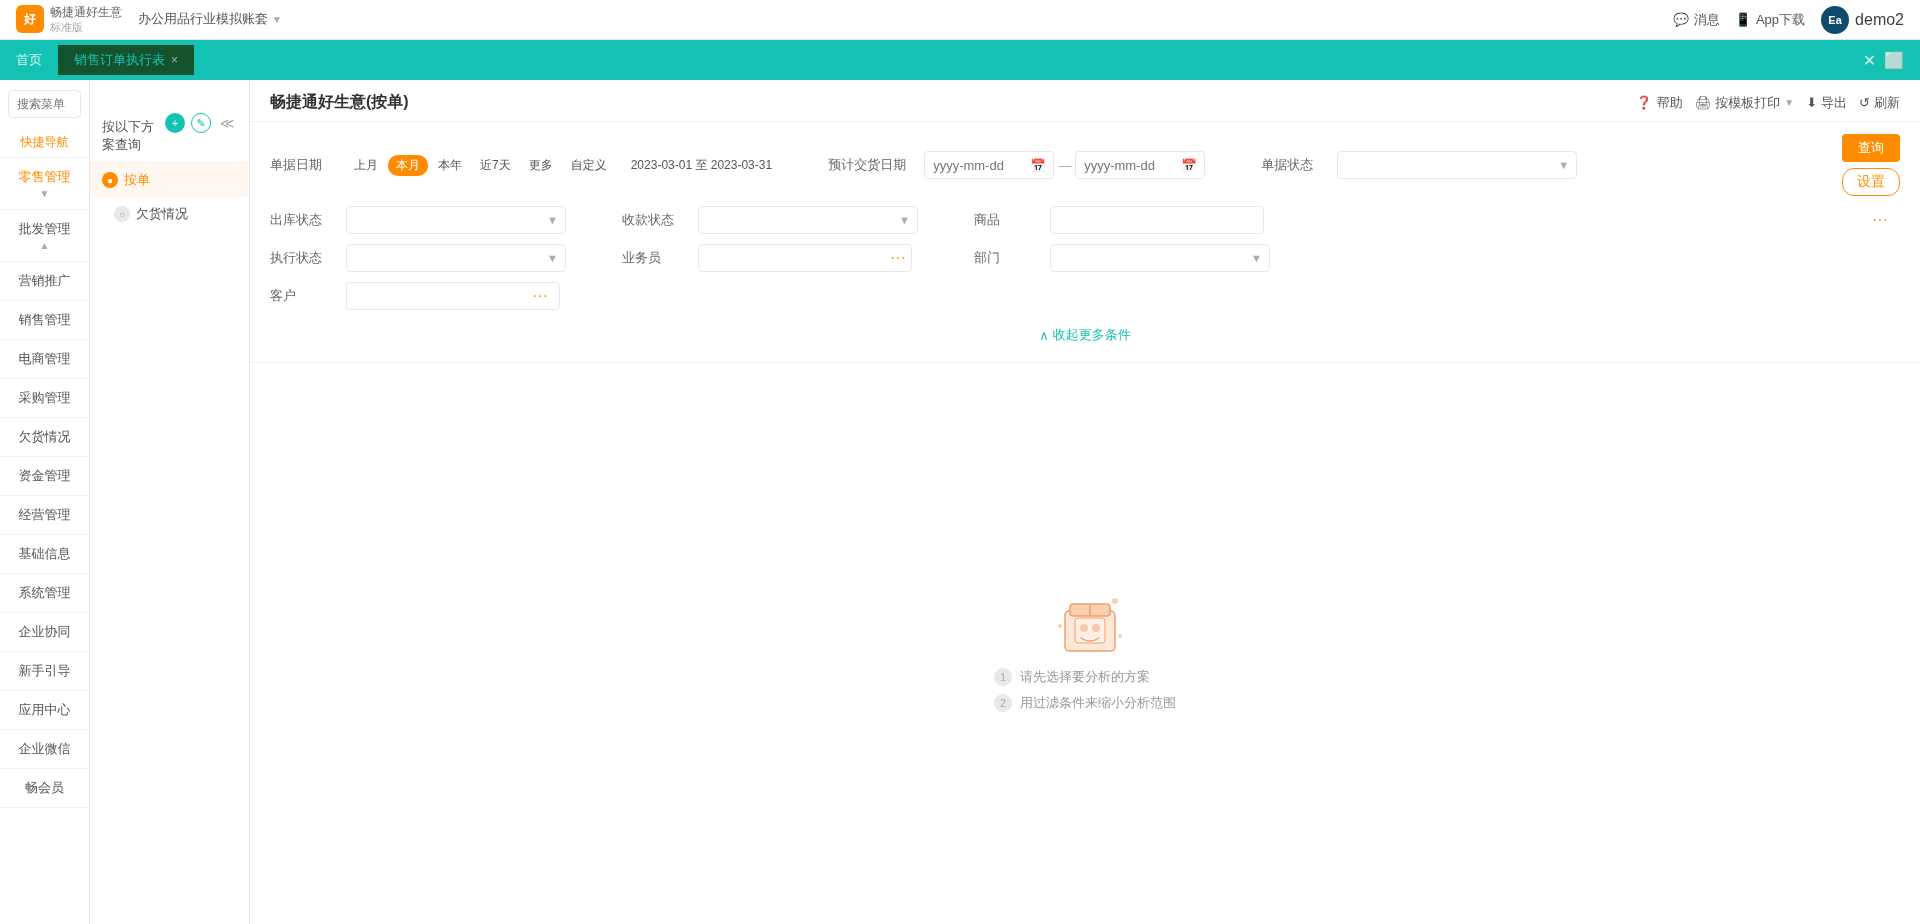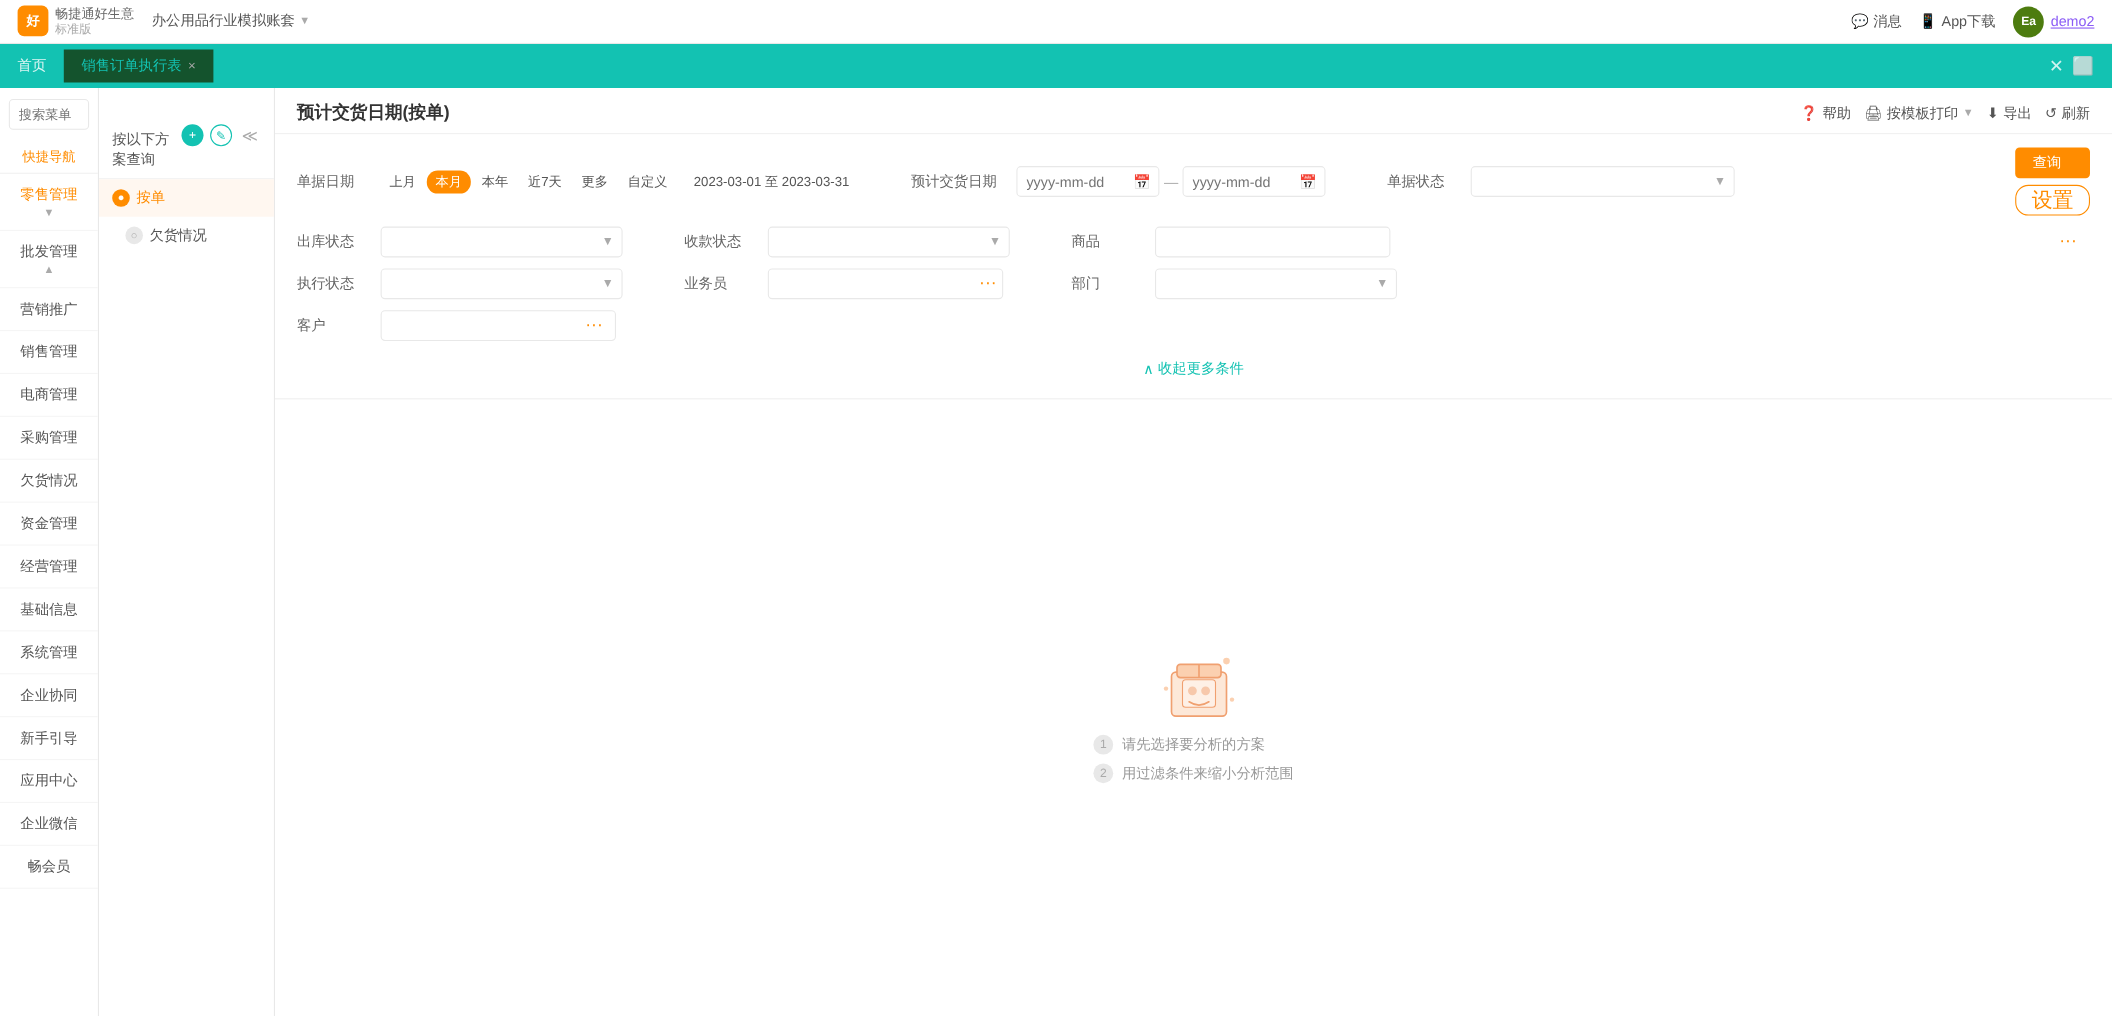--- a/index.html
+++ b/index.html
@@ -7,22 +7,22 @@
 
     
     .top-bar { height: 40px; background: #fff; display: flex; align-items: center; justify-content: space-between; padding: 0 16px; border-bottom: 1px solid #e8e8e8; flex-shrink: 0; }
     .top-bar-left { display: flex; align-items: center; gap: 8px; }
     .logo-area { display: flex; align-items: center; gap: 6px; }
     .logo-icon { width: 28px; height: 28px; background: #ff8c00; border-radius: 6px; display: flex; align-items: center; justify-content: center; color: white; font-size: 12px; font-weight: bold; }
     .logo-text { font-size: 12px; color: #666; line-height: 1.3; }
     .company-selector { display: flex; align-items: center; gap: 4px; color: #555; font-size: 13px; cursor: pointer; padding: 4px 8px; border-radius: 4px; }
     .top-bar-right { display: flex; align-items: center; gap: 16px; }
     .top-bar-btn { display: flex; align-items: center; gap: 4px; color: #555; font-size: 13px; cursor: pointer; }
-    .user-avatar { width: 28px; height: 28px; border-radius: 50%; background: #4d7c0f; display: flex; align-items: center; justify-content: center; color: white; font-size: 11px; overflow: hidden; }
-    .user-name { font-size: 13px; color: #8b5cf6; cursor: pointer; text-decoration: underline; }
+    .user-avatar { width: 28px; height: 28px; border-radius: 50%; background: #0c4a6e; display: flex; align-items: center; justify-content: center; color: white; font-size: 11px; overflow: hidden; }
+    .user-name { font-size: 16px; color: #404040; cursor: pointer; }
 
     
     .nav-tabs { height: 40px; background: #13c2b2; display: flex; align-items: center; padding: 0 0; flex-shrink: 0; }
     .nav-tab { height: 30px; display: flex; align-items: center; padding: 0 16px; cursor: pointer; color: rgba(255,255,255,0.85); font-size: 13px; gap: 6px; }
     .nav-tab.home { background: transparent; }
     .nav-tab.active { background: #14532d; color: #13c2b2; font-weight: 500; }
     .nav-tab .close-btn { color: #999; font-size: 12px; line-height: 1; cursor: pointer; }
     .nav-tab.active .close-btn { color: #aaa; }
     .nav-tabs-right { margin-left: auto; display: flex; align-items: center; gap: 8px; padding-right: 16px; }
     .nav-tabs-right .icon-btn { color: rgba(255,255,255,0.8); cursor: pointer; font-size: 16px; }
@@ -81,21 +81,21 @@
     .filter-input.with-icon { padding-right: 28px; }
     .filter-input-icon { position: absolute; right: 8px; color: #aaa; font-size: 13px; }
     .filter-date-input { height: 28px; border: 1px solid #e8e8e8; border-radius: 4px; padding: 0 8px; font-size: 13px; color: #999; outline: none; background: #fff; width: 130px; }
     .filter-date-sep { color: #aaa; margin: 0 4px; }
     .filter-select-wrap { position: relative; display: inline-flex; align-items: center; min-width: 200px; }
     .filter-select { height: 28px; border: 1px solid #e8e8e8; border-radius: 4px; padding: 0 28px 0 8px; font-size: 13px; color: #333; outline: none; background: #fff; appearance: none; width: 100%; cursor: pointer; }
     .filter-select-arrow { position: absolute; right: 8px; color: #aaa; font-size: 11px; pointer-events: none; }
     .filter-dots { color: #ff8c00; cursor: pointer; font-size: 16px; padding: 0 4px; }
     .collapse-btn { display: flex; align-items: center; justify-content: center; gap: 4px; color: #13c2b2; font-size: 13px; cursor: pointer; padding: 6px 0; margin: 4px 0 0; }
     .btn-query { background: #ff8c00; color: white; border: none; border-radius: 4px; padding: 6px 16px; font-size: 13px; cursor: pointer; height: 28px; display: flex; align-items: center; }
-    .btn-settings { background: #fff; color: #ff8c00; border: 1px solid #ff8c00; border-radius: 12px; padding: 4px 14px; font-size: 19px; cursor: pointer; height: 28px; display: flex; align-items: center; }
+    .btn-settings { background: #fff; color: #ff8c00; border: 1px solid #ff8c00; border-radius: 12px; padding: 4px 14px; font-size: 14px; cursor: pointer; height: 28px; display: flex; align-items: center; }
     .filter-container { position: relative; }
 
     
     .empty-state { flex: 1; display: flex; flex-direction: column; align-items: center; justify-content: center; gap: 12px; background: #fff; }
     .empty-icon { width: 80px; height: 80px; position: relative; }
     .empty-tips { display: flex; flex-direction: column; gap: 8px; }
     .empty-tip { display: flex; align-items: center; gap: 8px; color: #999; font-size: 13px; }
     .tip-num { width: 18px; height: 18px; border-radius: 50%; background: #e8e8e8; color: #aaa; display: flex; align-items: center; justify-content: center; font-size: 11px; flex-shrink: 0; }
 
     
@@ -228,21 +228,21 @@
       </div>
       <div class="left-panel-item sub">
         <div class="item-icon">○</div>
         <span>欠货情况</span>
       </div>
     </div>
 
     <div class="right-content">
 
       <div class="page-header">
-        <span class="page-title">预计交货日期(按单)</span>
+        <span class="page-title">畅捷通好生意(按单)</span>
         <div class="page-header-actions">
           <div class="header-action-btn">
             <span>❓</span>
             <span>帮助</span>
           </div>
           <div class="header-action-btn">
             <span>🖨</span>
             <span>按模板打印</span>
             <span style="font-size:10px;color:#aaa;">▼</span>
           </div>

